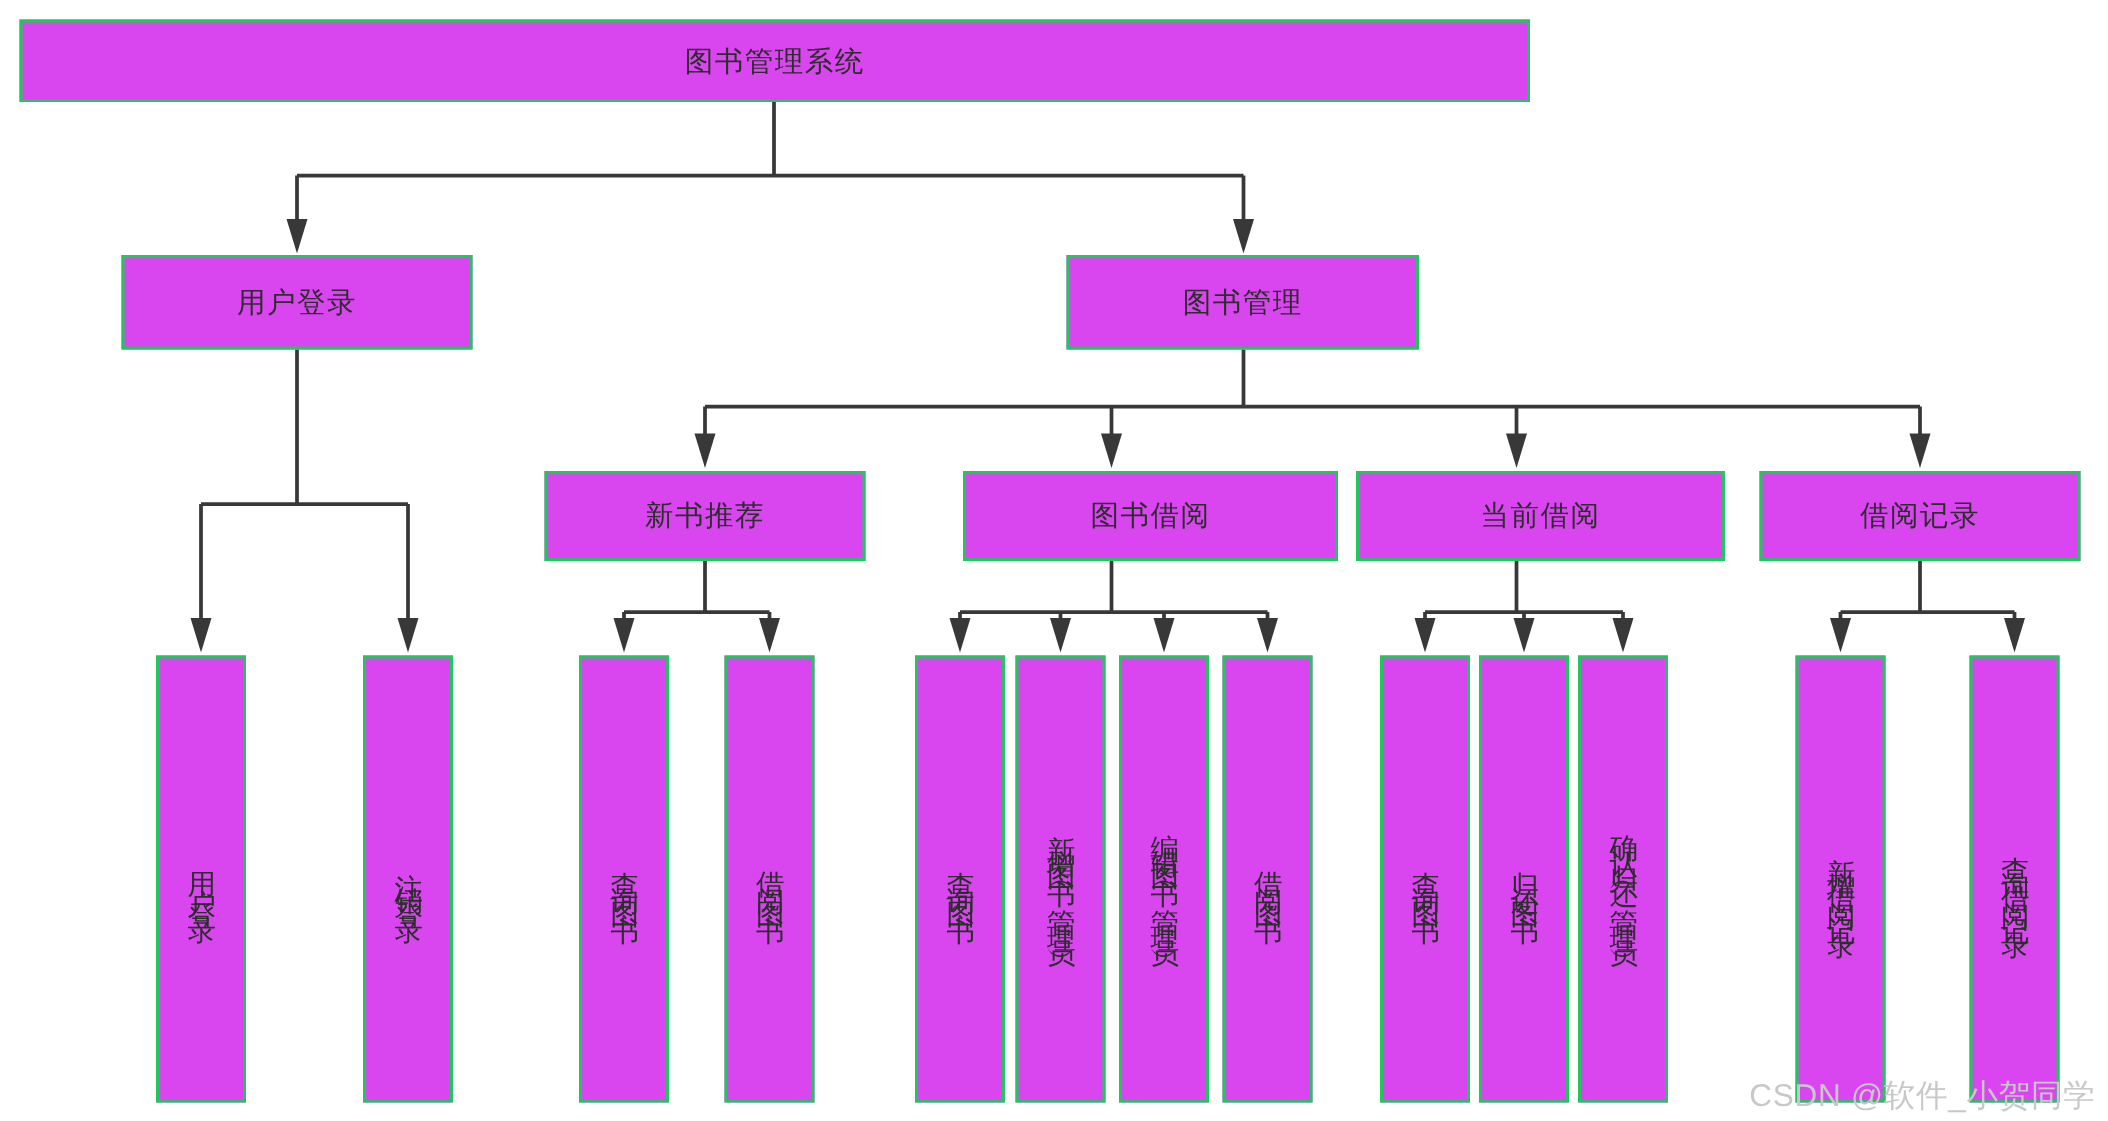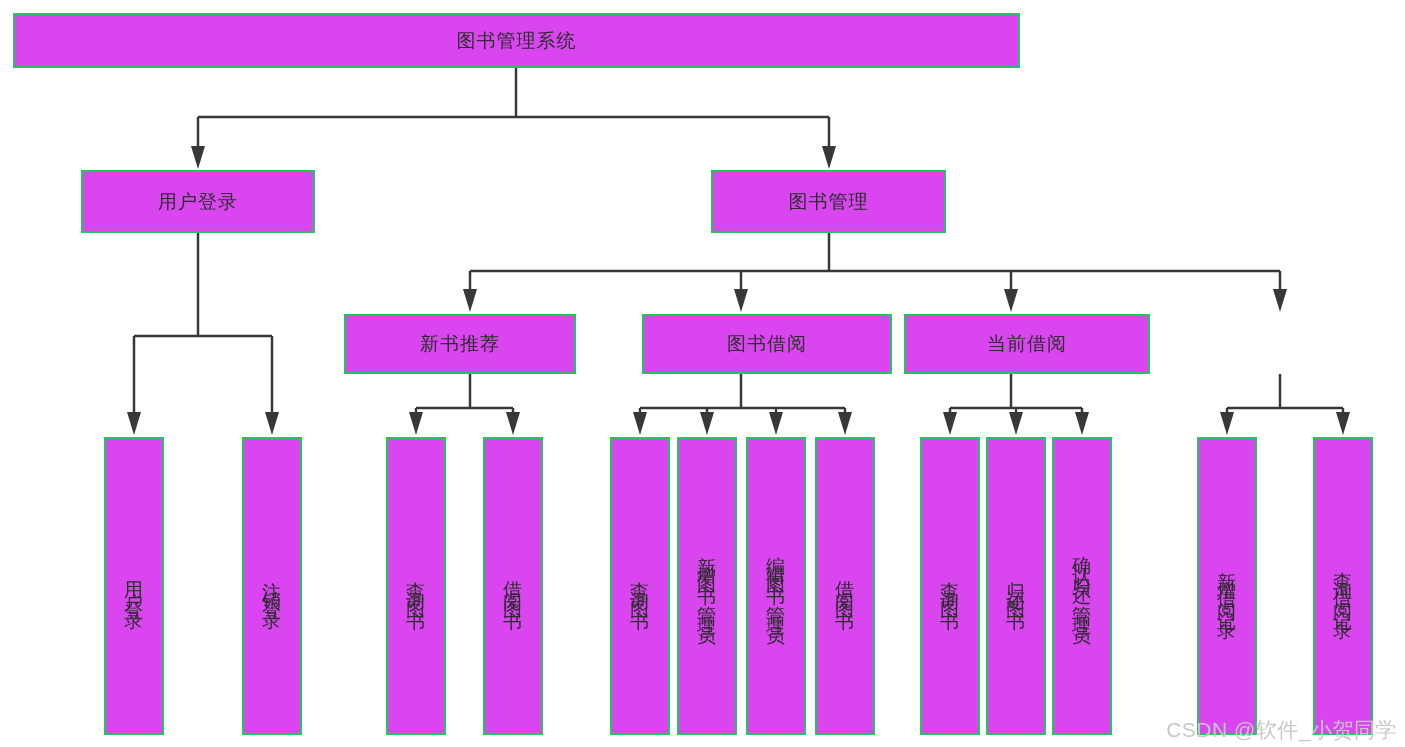--- a/index.html
+++ b/index.html
@@ -133,29 +133,32 @@
     <span class="lbl">图书管理系统</span>
   </div>
 
   <div class="box" style="left:81px;top:170px;width:234px;height:63px">
     <span class="lbl">用户登录</span>
   </div>
   <div class="box" style="left:711px;top:170px;width:235px;height:63px">
     <span class="lbl">图书管理</span>
   </div>
 
-  <div class="box" style="left:344px;top:314px;width:232px;height:60px">
+  <div class="box" style="left:363px;top:314px;width:214px;height:60px">
     <span class="lbl">新书推荐</span>
   </div>
   <div class="box" style="left:642px;top:314px;width:250px;height:60px">
     <span class="lbl">图书借阅</span>
   </div>
   <div class="box" style="left:904px;top:314px;width:246px;height:60px">
     <span class="lbl">当前借阅</span>
   </div>
+  <div class="box" style="left:1173px;top:314px;width:214px;height:60px">
+    <span class="lbl">借阅记录</span>
+  </div>
 
   <div class="box" style="left:104px;top:437px;width:60px;height:298px">
     <span class="vlbl">用户登录</span>
   </div>
   <div class="box" style="left:242px;top:437px;width:60px;height:298px">
     <span class="vlbl">注销登录</span>
   </div>
 
   <div class="box" style="left:386px;top:437px;width:60px;height:298px">
     <span class="vlbl">查询图书</span>

